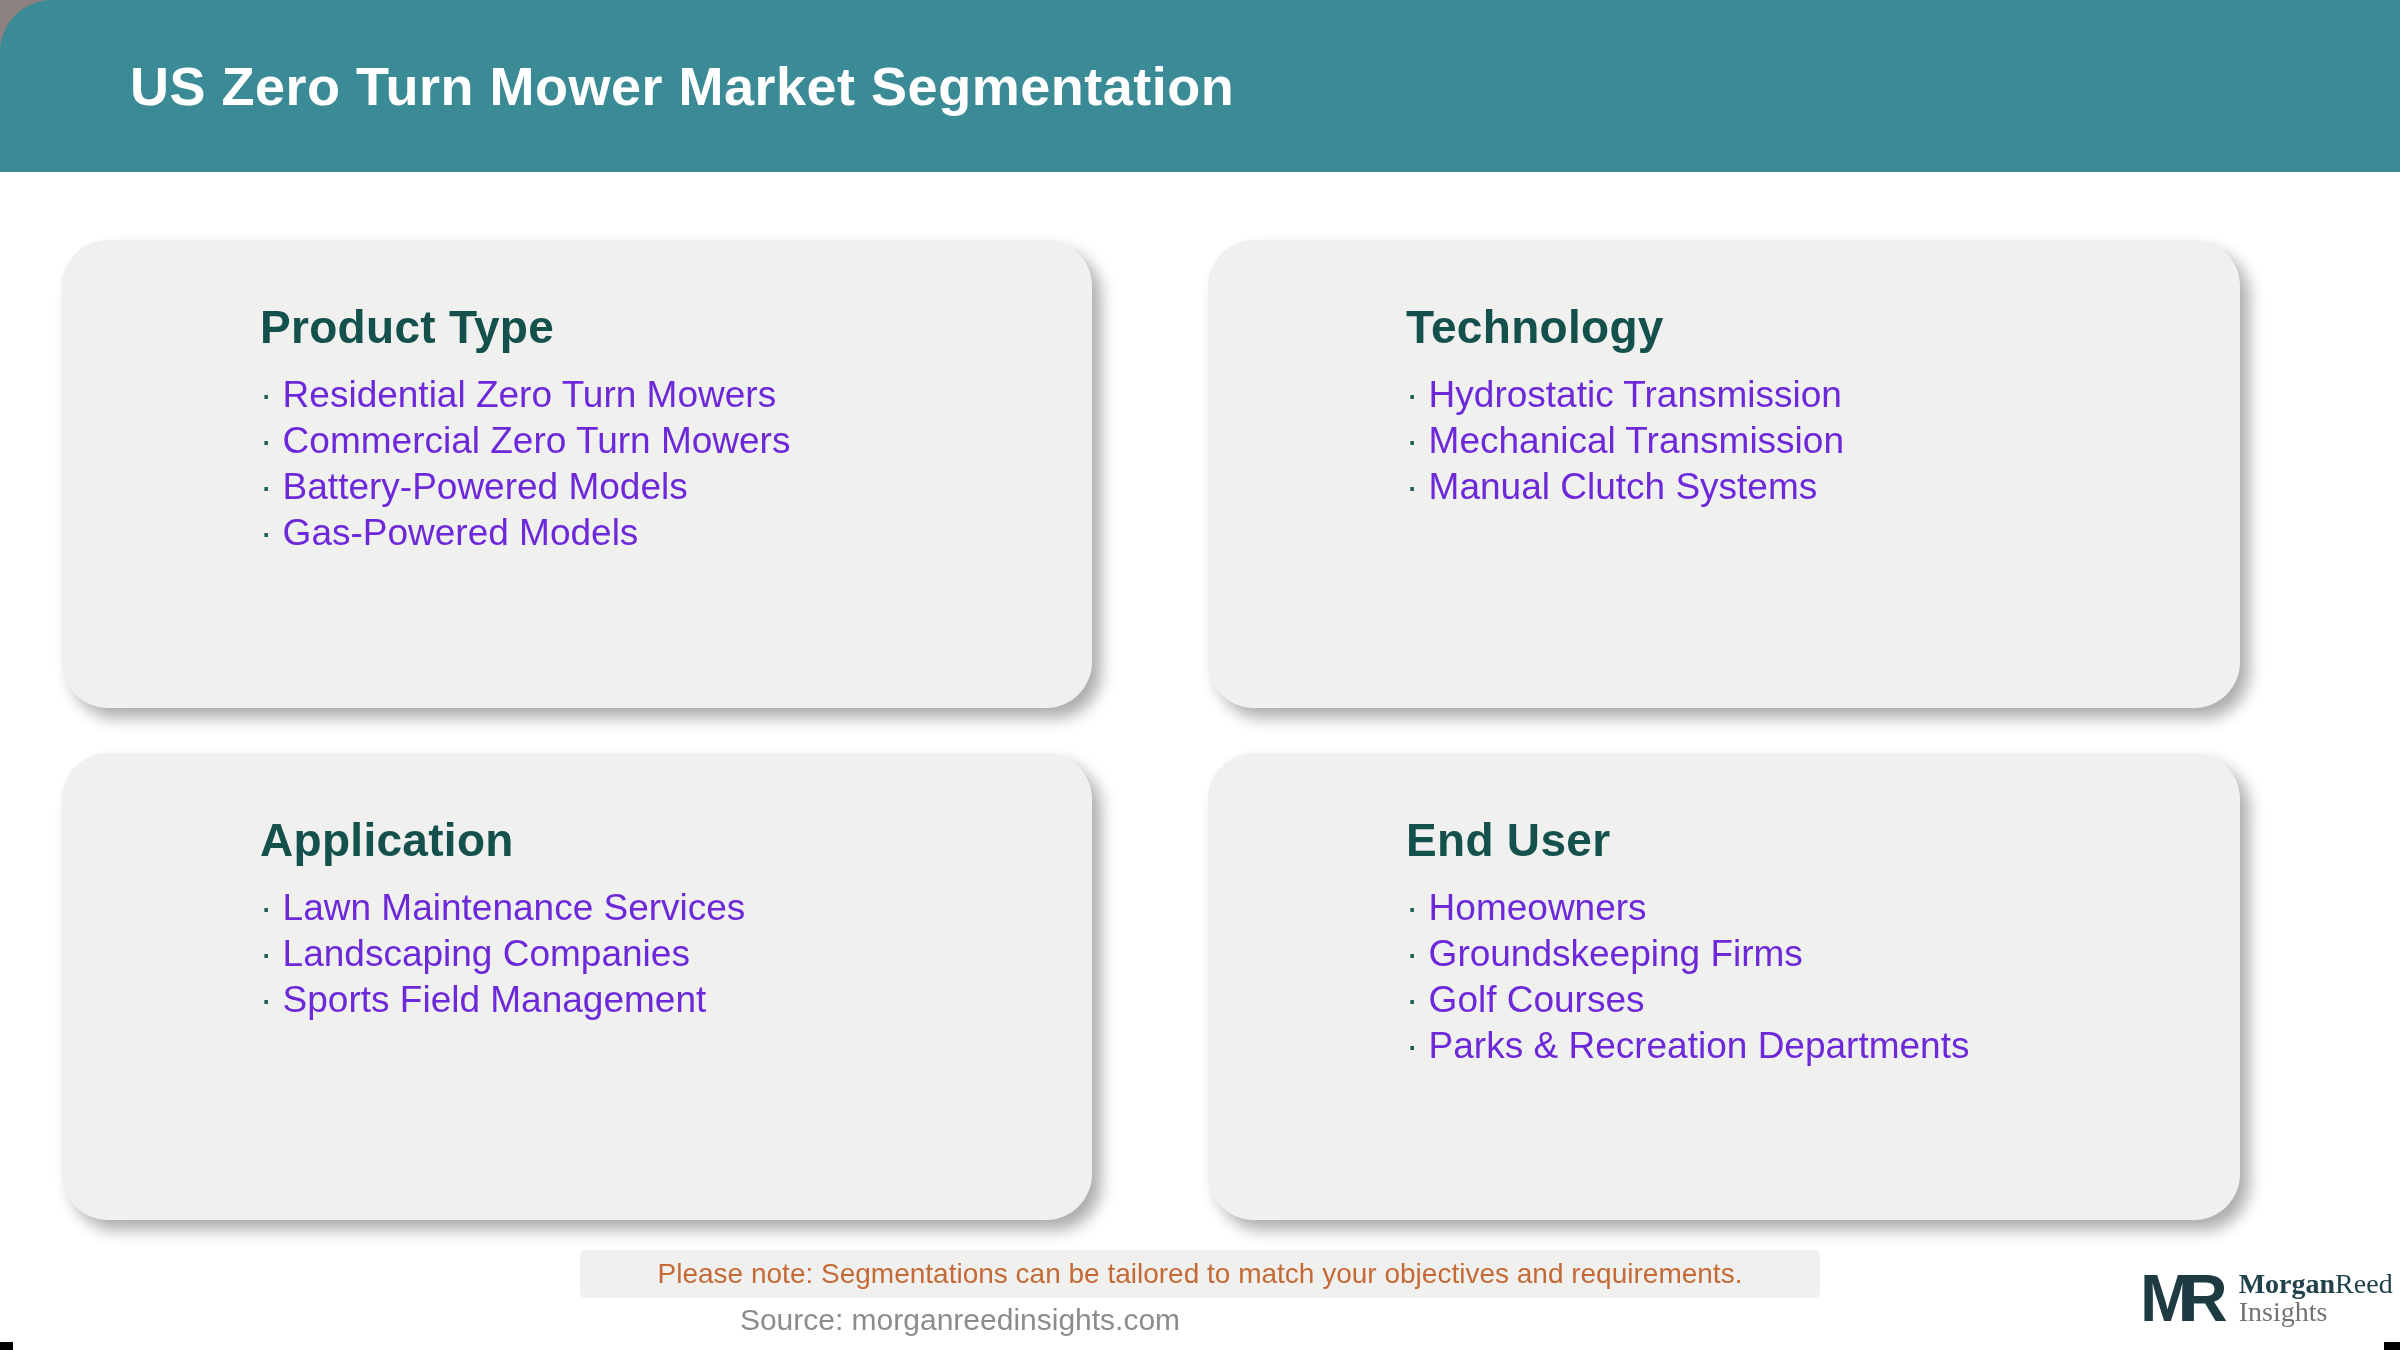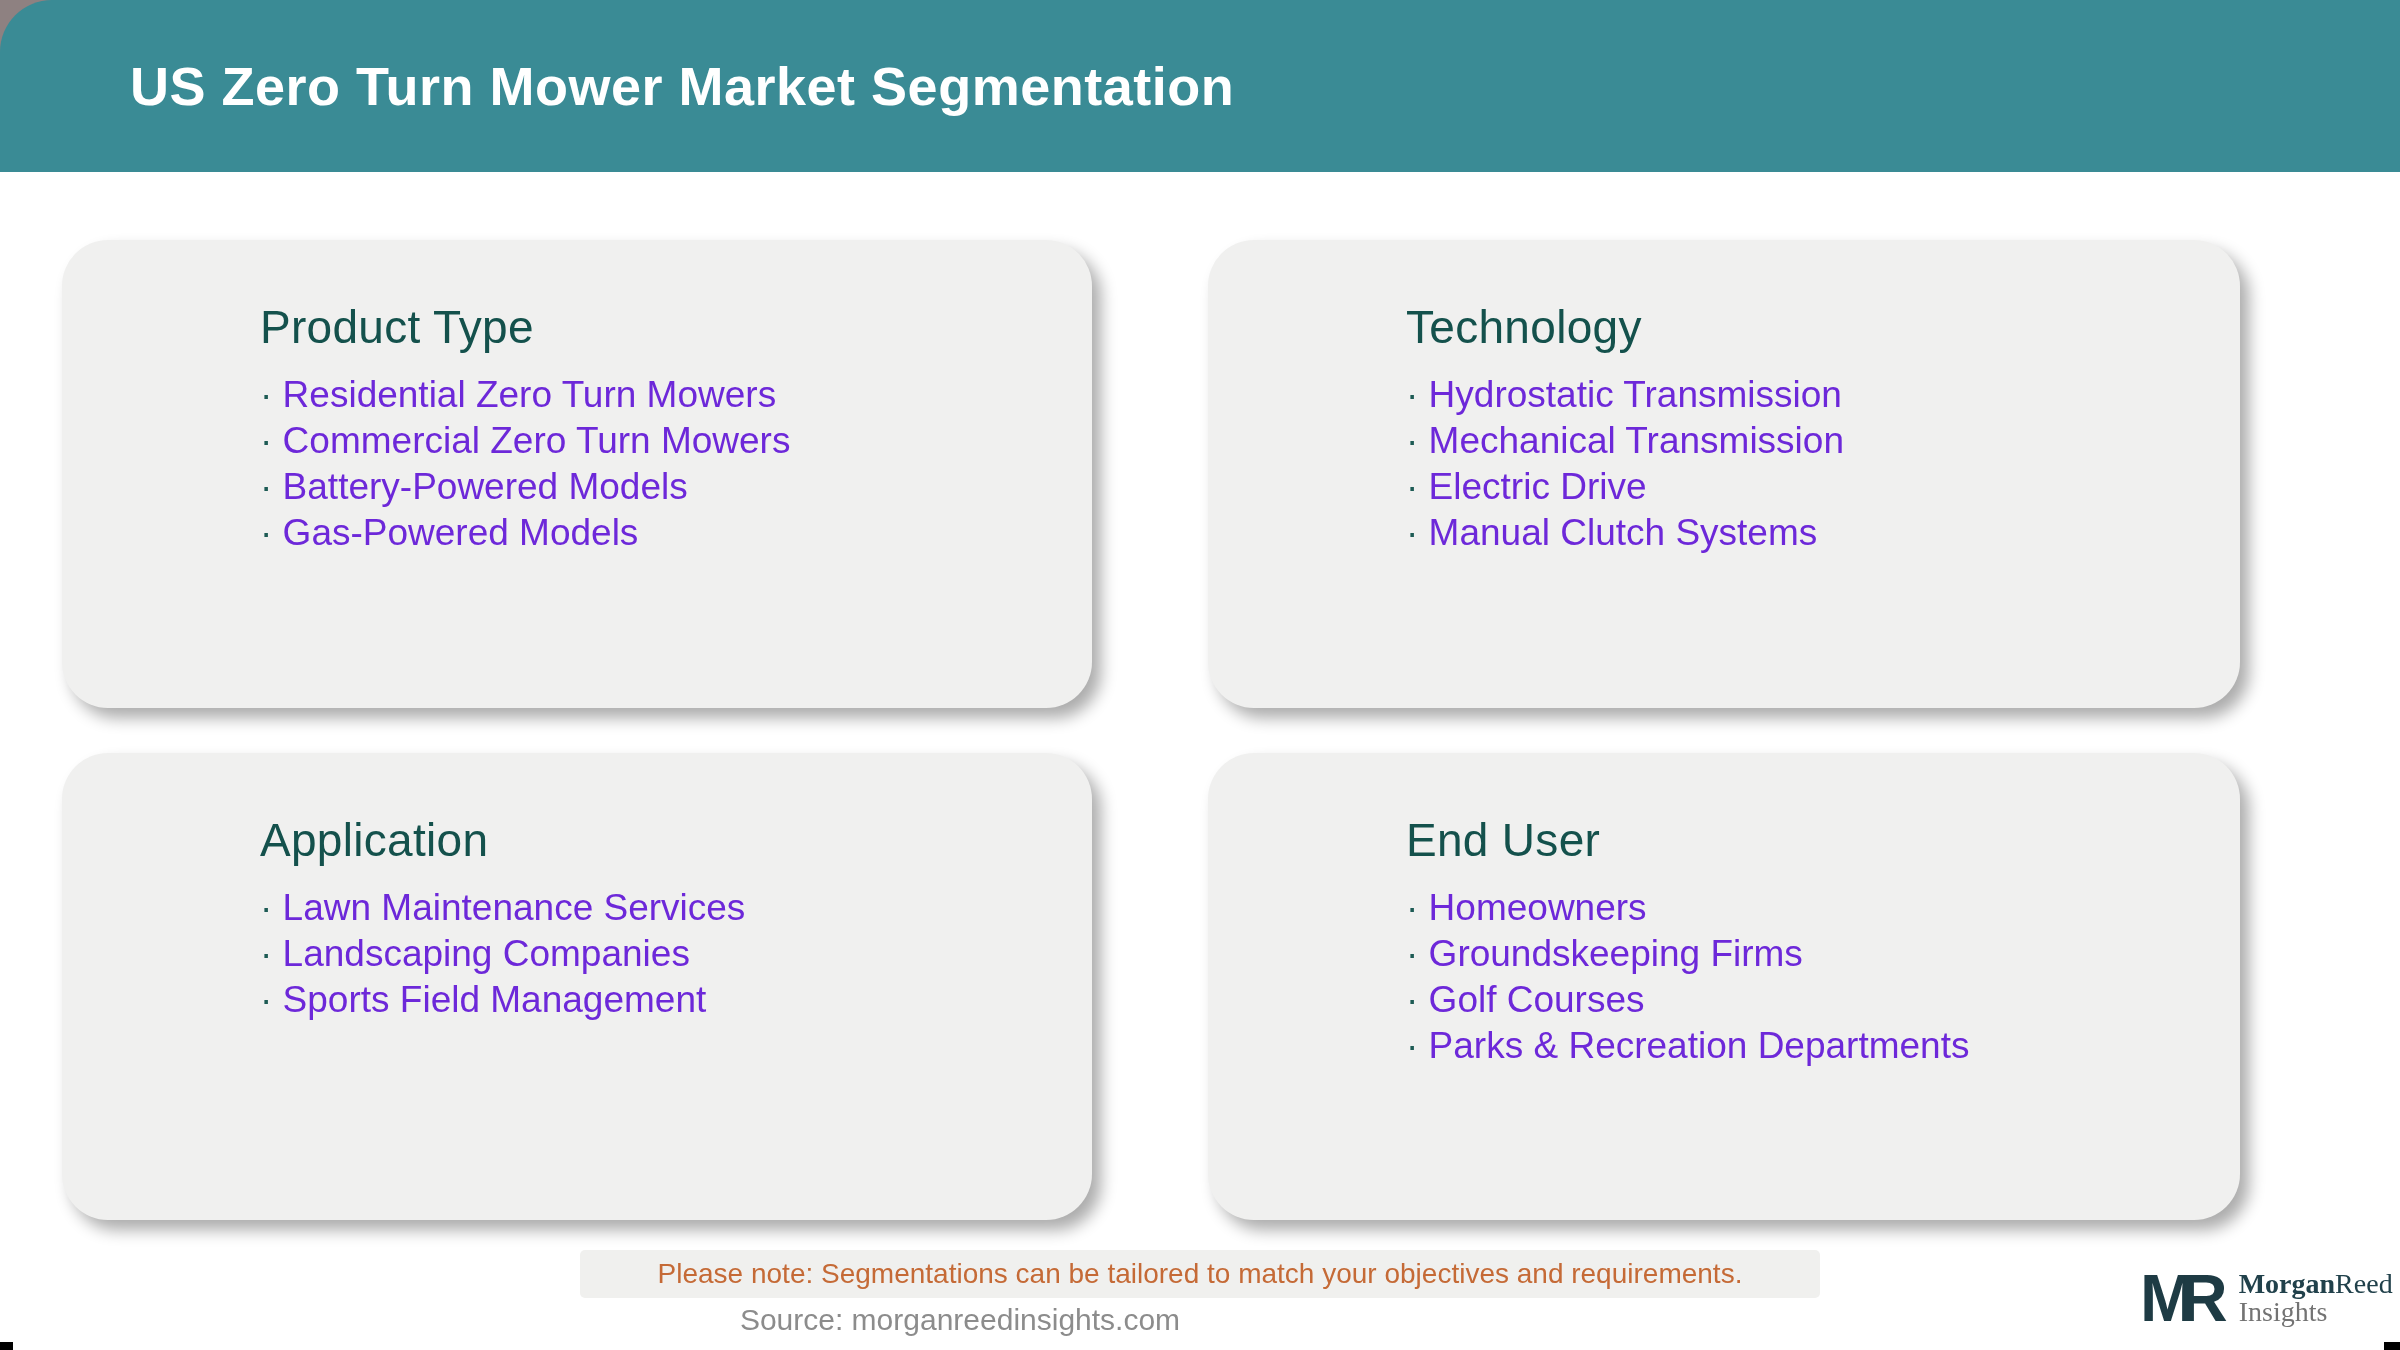--- a/index.html
+++ b/index.html
@@ -47,21 +47,21 @@
     padding: 60px 40px 40px 198px;
   }
   .card-1 { left: 62px;   top: 240px; width: 1030px; height: 468px; }
   .card-2 { left: 1208px; top: 240px; width: 1032px; height: 468px; }
   .card-3 { left: 62px;   top: 753px; width: 1030px; height: 467px; }
   .card-4 { left: 1208px; top: 753px; width: 1032px; height: 467px; }
 
   .card h2 {
     color: #14514c;
     font-size: 46px;
-    font-weight: normal;
+    font-weight: bold;
     margin-bottom: 18px;
     letter-spacing: 0.3px;
   }
   .card ul {
     list-style: none;
   }
   .card li {
     color: #6d28d9;
     font-size: 37px;
     line-height: 46px;
@@ -145,21 +145,20 @@
       <li>Battery-Powered Models</li>
       <li>Gas-Powered Models</li>
     </ul>
   </div>
 
   <div class="card card-2">
     <h2>Technology</h2>
     <ul>
       <li>Hydrostatic Transmission</li>
       <li>Mechanical Transmission</li>
-      <li>Electric Drive</li>
       <li>Manual Clutch Systems</li>
     </ul>
   </div>
 
   <div class="card card-3">
     <h2>Application</h2>
     <ul>
       <li>Lawn Maintenance Services</li>
       <li>Landscaping Companies</li>
       <li>Sports Field Management</li>

